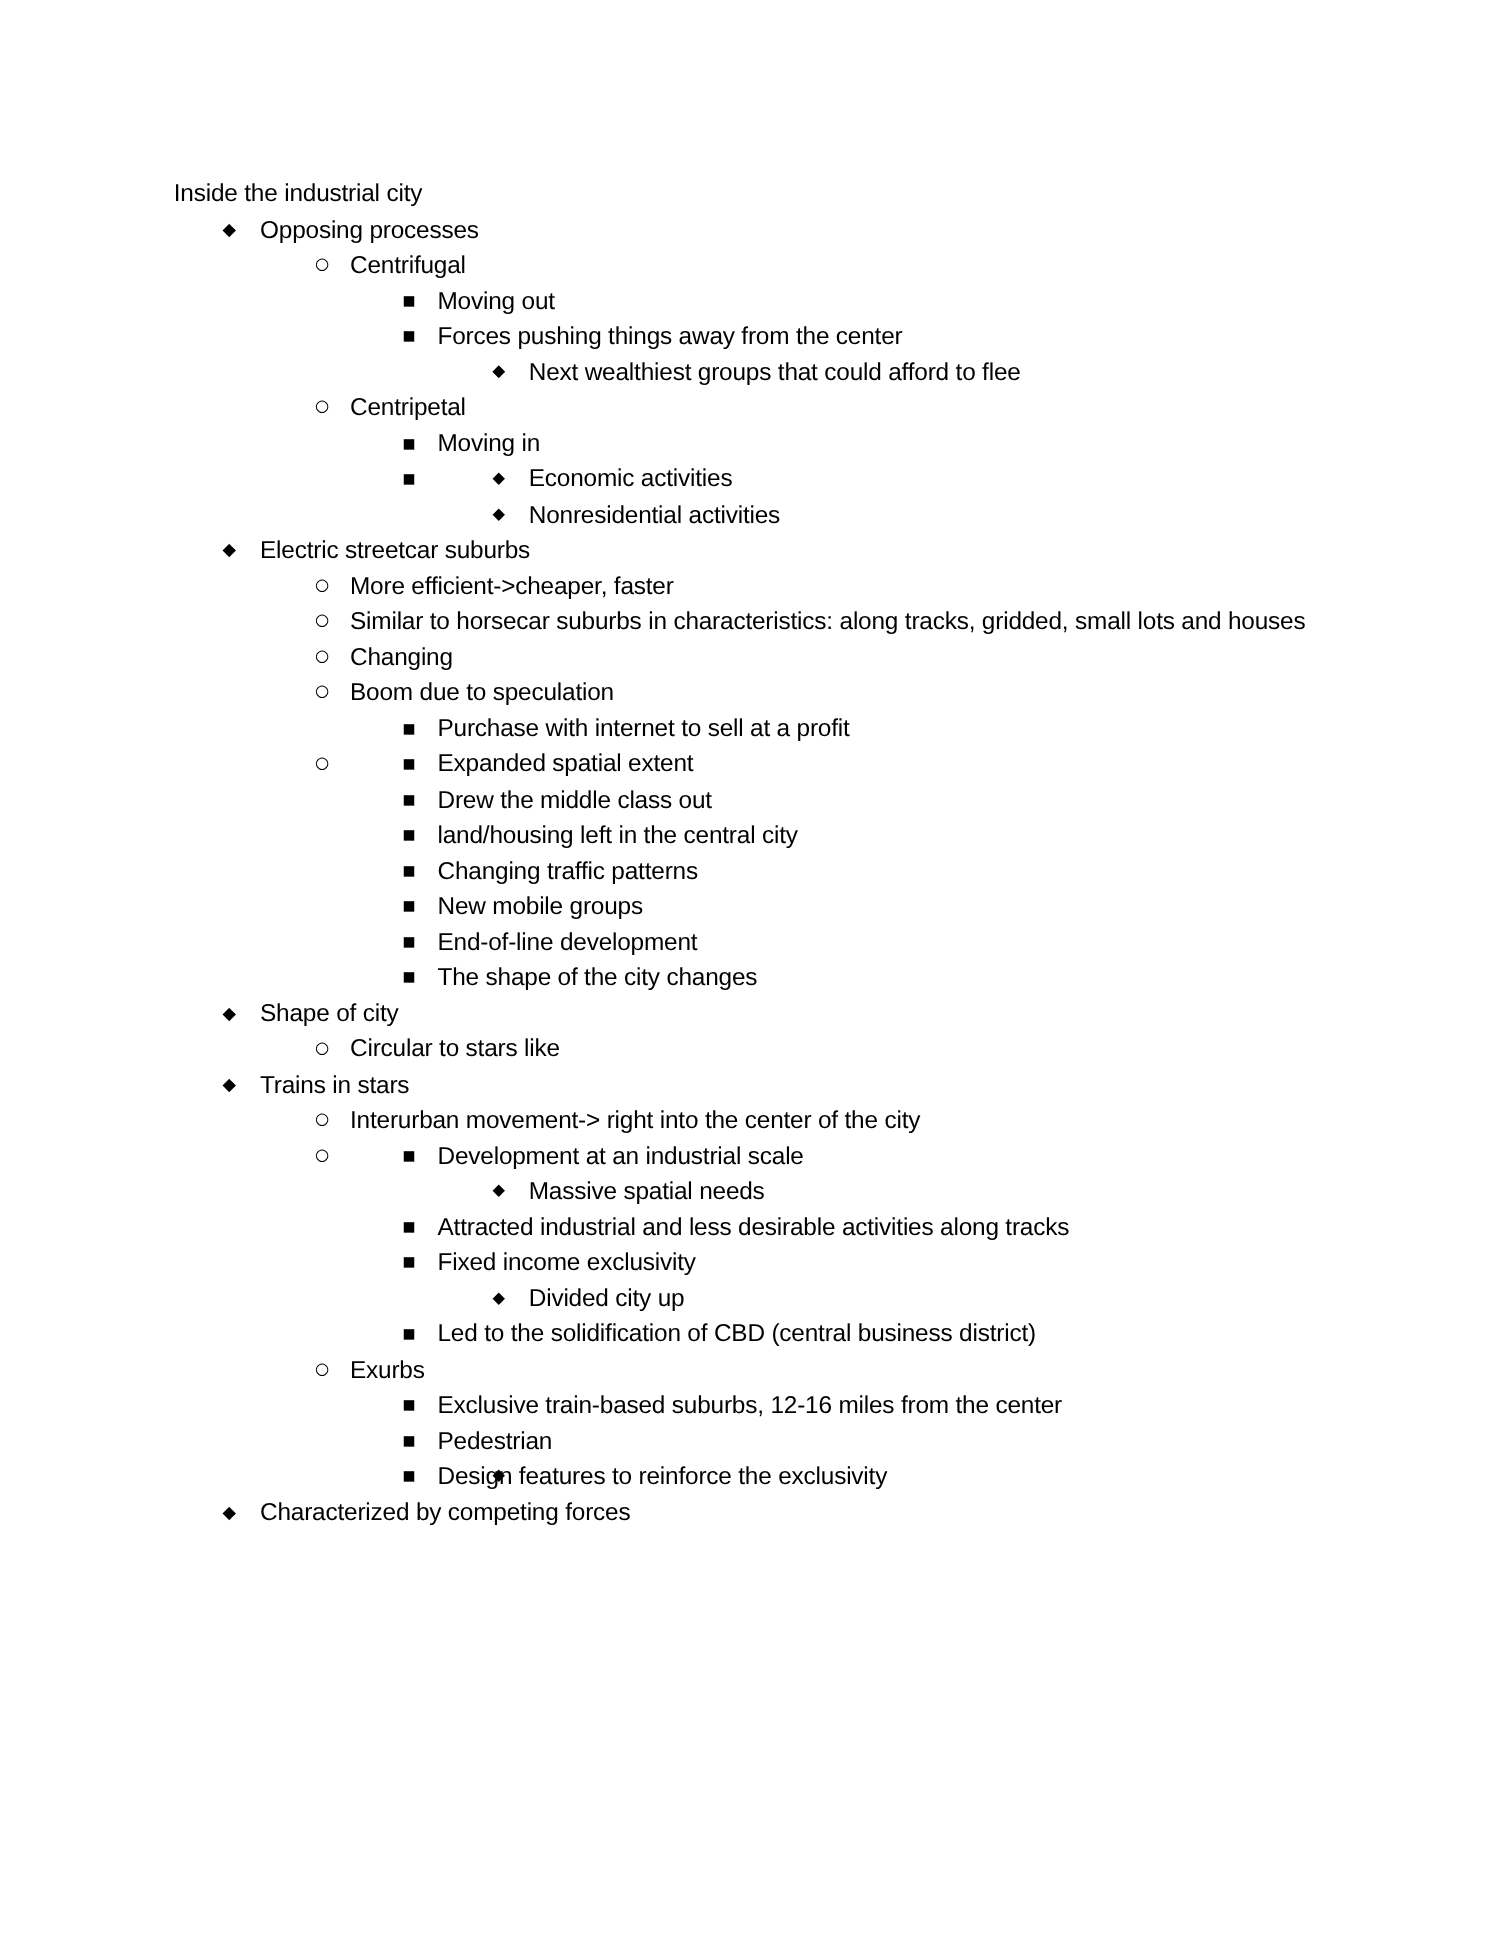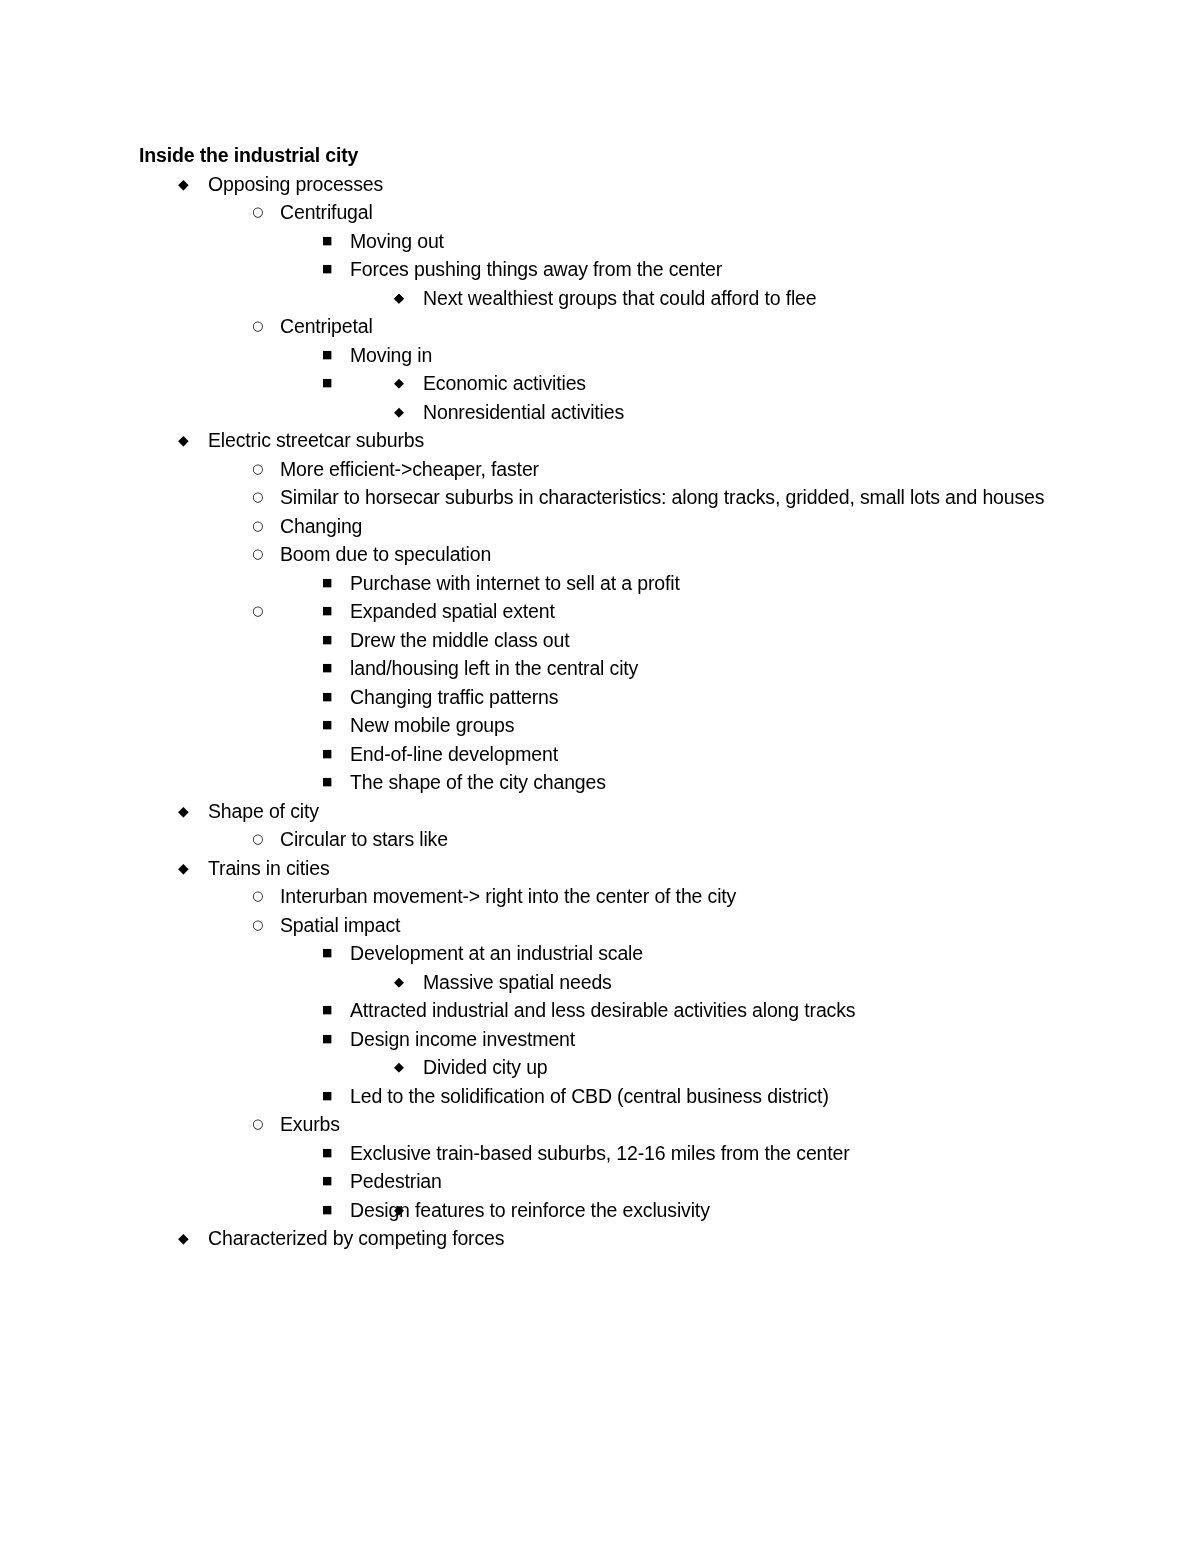--- a/index.html
+++ b/index.html
@@ -27,21 +27,20 @@
   
   .line {
     font-size: 19.5px;
     line-height: 28.5px;
     letter-spacing: -0.15px;
     white-space: normal;
   }
   .root-line {
     margin: 0 0 0 0;
     padding: 0;
-    font-weight: bold;
   }
   
   .bullet-row {
     position: relative;
     font-size: 19.5px;
     line-height: 28.5px;
     letter-spacing: -0.15px;
     box-sizing: border-box;
   }
   .bullet-row > .bullet {
@@ -177,45 +176,44 @@
       <div class="bullet-row lvl1">
         <span class="bullet">◆</span>
         <span class="btext">Shape of city</span>
       </div>
       <div class="bullet-row lvl2">
         <span class="bullet">○</span>
         <span class="btext">Circular to stars like</span>
       </div>
       <div class="bullet-row lvl1">
         <span class="bullet">◆</span>
-        <span class="btext">Trains in cities</span>
+        <span class="btext">Trains in stars</span>
       </div>
       <div class="bullet-row lvl2">
         <span class="bullet">○</span>
         <span class="btext">Interurban movement-&gt; right into the center of the city</span>
       </div>
       <div class="bullet-row lvl2">
         <span class="bullet">○</span>
-        <span class="btext">Spatial impact</span>
       </div>
       <div class="bullet-row lvl3">
         <span class="bullet">■</span>
         <span class="btext">Development at an industrial scale</span>
       </div>
       <div class="bullet-row lvl4">
         <span class="bullet">◆</span>
         <span class="btext">Massive spatial needs</span>
       </div>
       <div class="bullet-row lvl3">
         <span class="bullet">■</span>
         <span class="btext">Attracted industrial and less desirable activities along tracks</span>
       </div>
       <div class="bullet-row lvl3">
         <span class="bullet">■</span>
-        <span class="btext">Design income investment</span>
+        <span class="btext">Fixed income exclusivity</span>
       </div>
       <div class="bullet-row lvl4">
         <span class="bullet">◆</span>
         <span class="btext">Divided city up</span>
       </div>
       <div class="bullet-row lvl3">
         <span class="bullet">■</span>
         <span class="btext">Led to the solidification of CBD (central business district)</span>
       </div>
       <div class="bullet-row lvl2">

